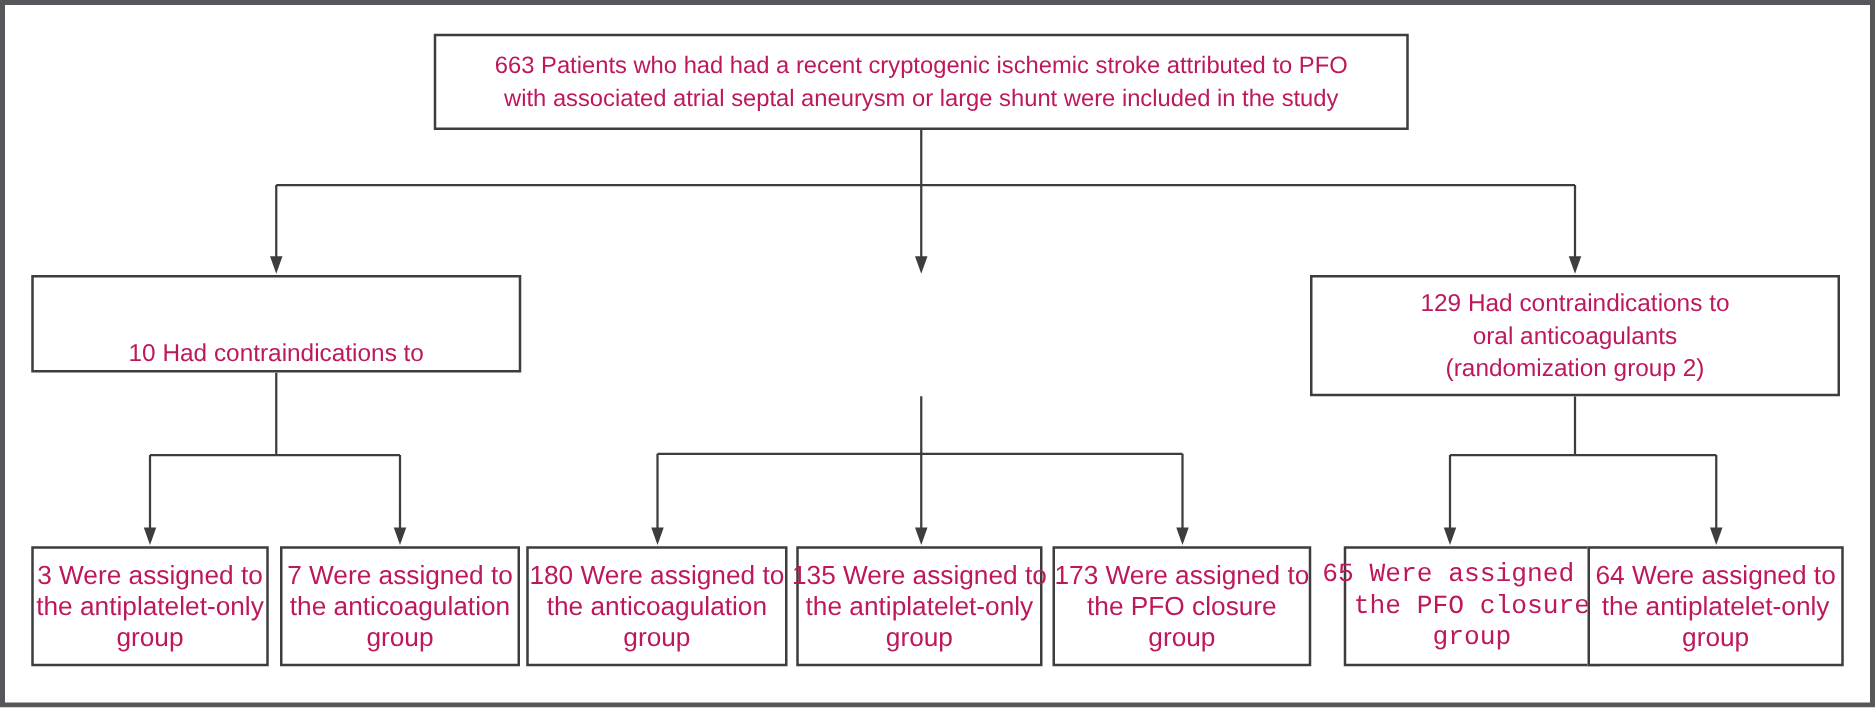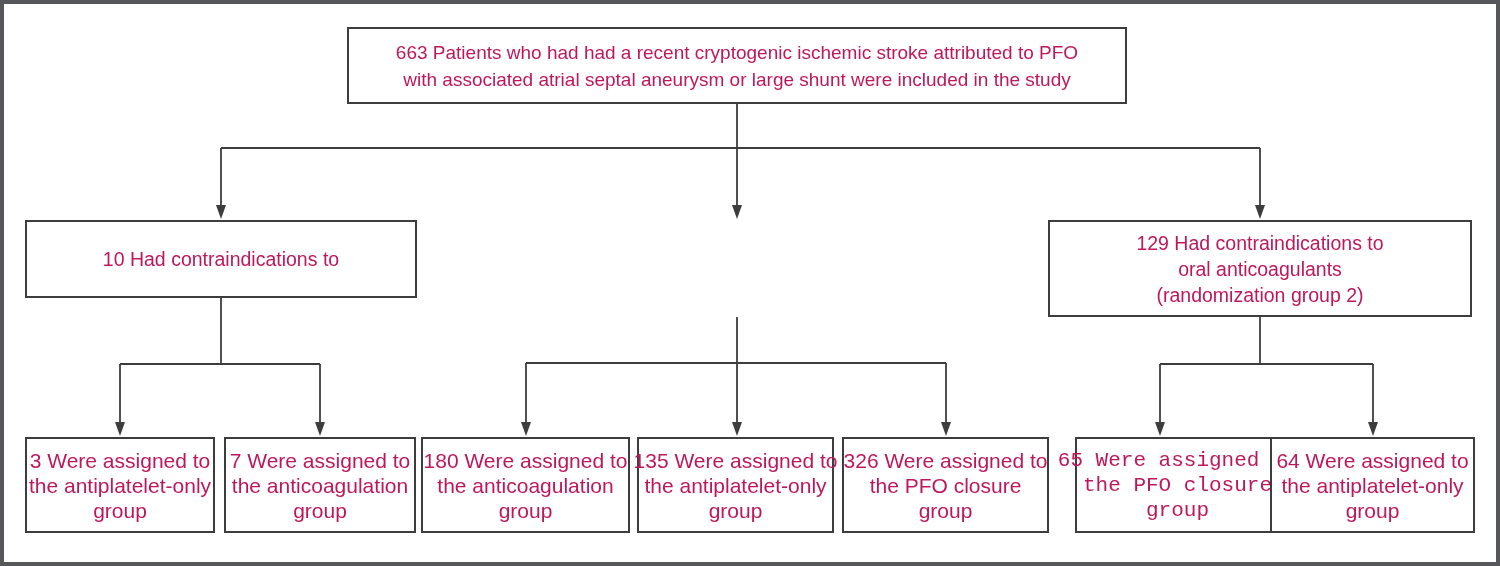--- a/index.html
+++ b/index.html
@@ -32,21 +32,21 @@
   }
   .node .line {
     display: block;
     white-space: nowrap;
     line-height: 26px;
   }
   
   .n-root   { left: 343px; top: 23px;  width: 780px; height: 77px; font-size: 19px; }
   .n-root .line { line-height: 27px; }
   
-  .n-g3     { left: 21px;   top: 216px; width: 392px; height: 78px;  font-size: 19.5px; }
+  .n-g3     { left: 21px;   top: 216px; width: 392px; height: 78px;  font-size: 19.5px; justify-content: flex-end; }
   .n-g1     { left: 517px;  top: 216px; width: 432px; height: 97px;  font-size: 19.5px; }
   .n-g2     { left: 1044px; top: 216px; width: 424px; height: 97px;  font-size: 19.5px; }
   
   .bottom   { top: 433px; height: 96px; font-size: 21px; }
   .bottom .line { line-height: 25px; }
   .n-b1 { left: 21px;   width: 190px; }
   .n-b2 { left: 220px;  width: 192px; }
   .n-b3 { left: 417px;  width: 209px; }
   .n-b4 { left: 633px;  width: 197px; }
   .n-b5 { left: 838px;  width: 207px; }
@@ -125,21 +125,21 @@
     <span class="line">180 Were assigned to</span>
     <span class="line">the anticoagulation</span>
     <span class="line">group</span>
   </div>
   <div class="node bottom n-b4">
     <span class="line">135 Were assigned to</span>
     <span class="line">the antiplatelet-only</span>
     <span class="line">group</span>
   </div>
   <div class="node bottom n-b5">
-    <span class="line">326 Were assigned to</span>
+    <span class="line">173 Were assigned to</span>
     <span class="line">the PFO closure</span>
     <span class="line">group</span>
   </div>
   <div class="node bottom n-b6">
     <span class="line">65 Were assigned to</span>
     <span class="line">the PFO closure</span>
     <span class="line">group</span>
   </div>
   <div class="node bottom n-b7">
     <span class="line">64 Were assigned to</span>

